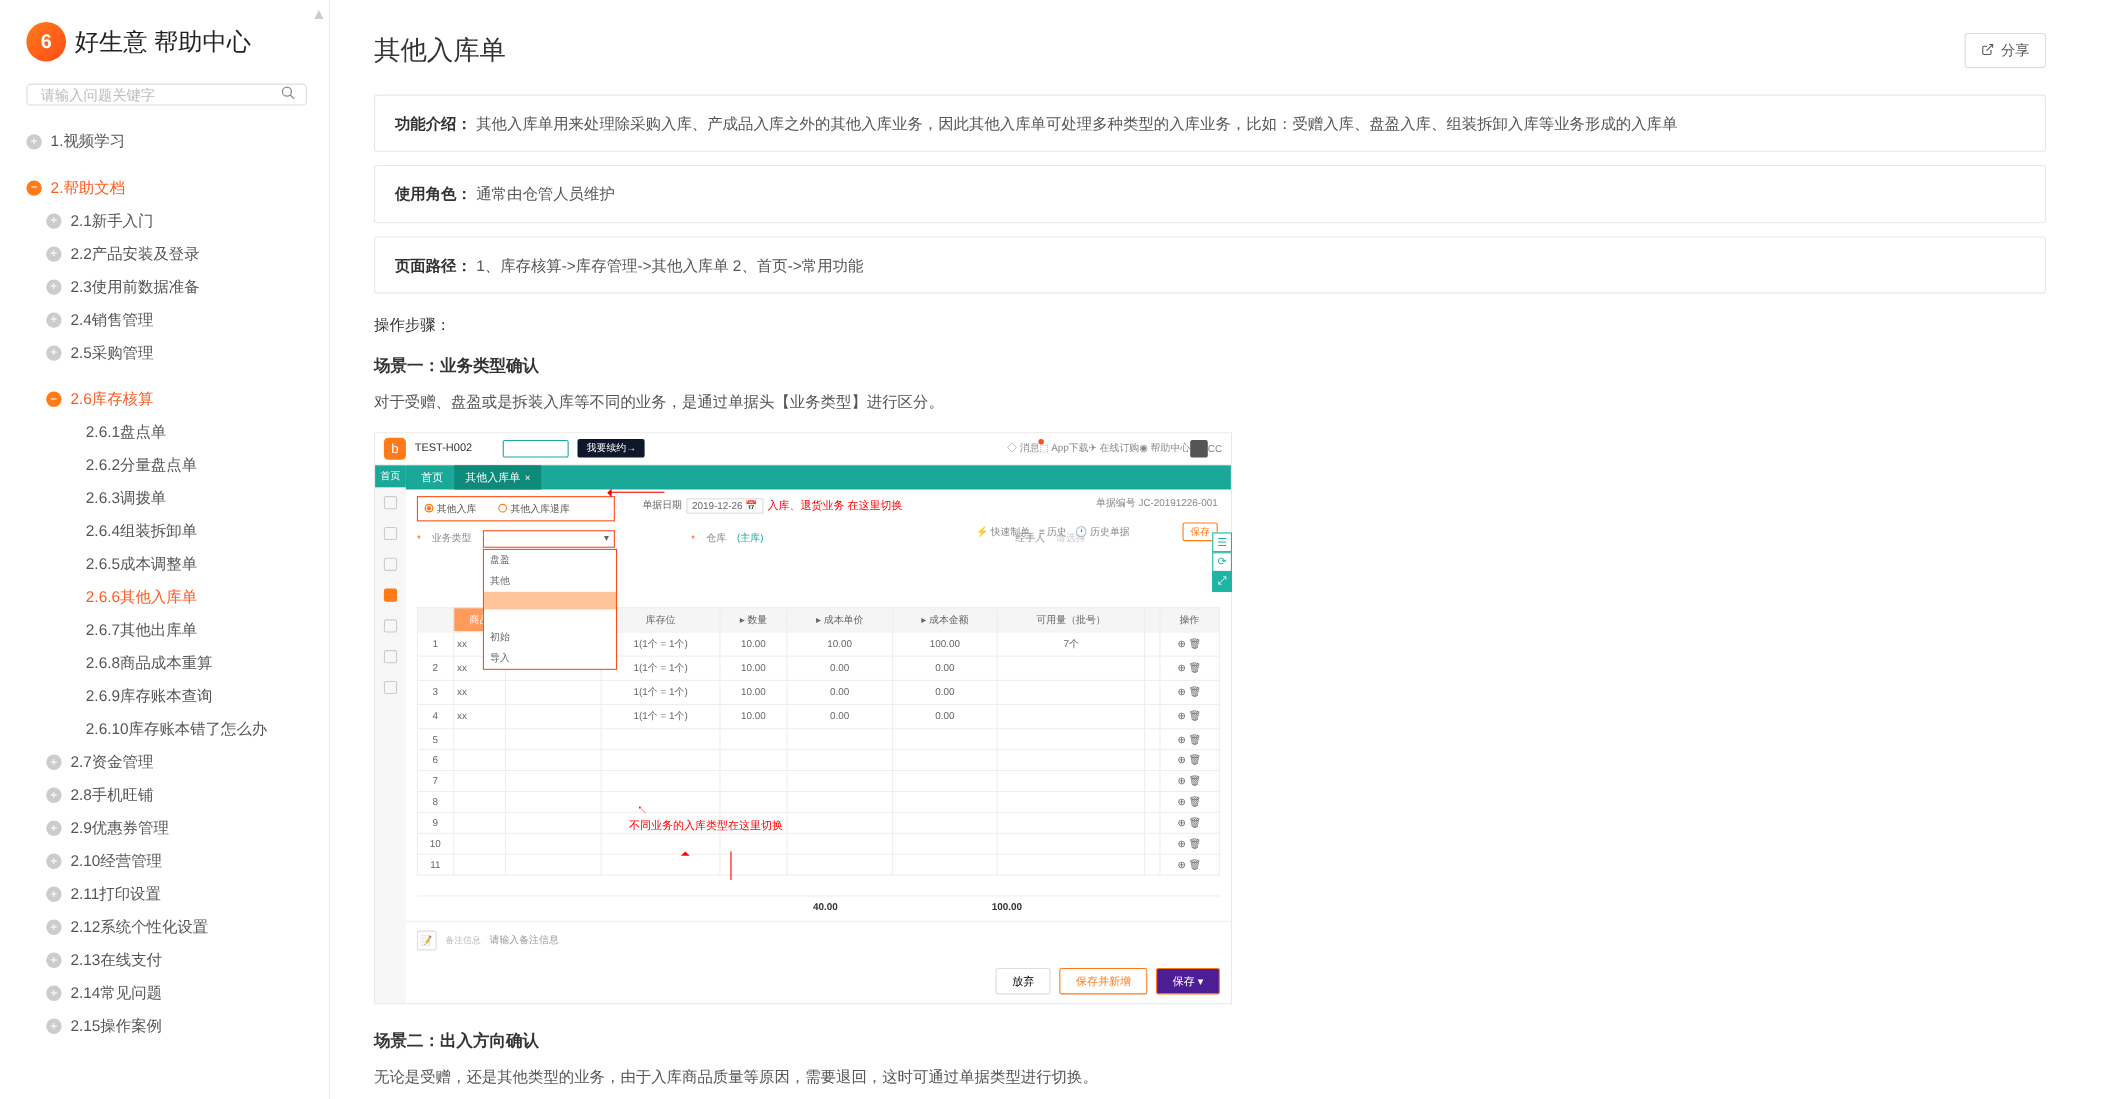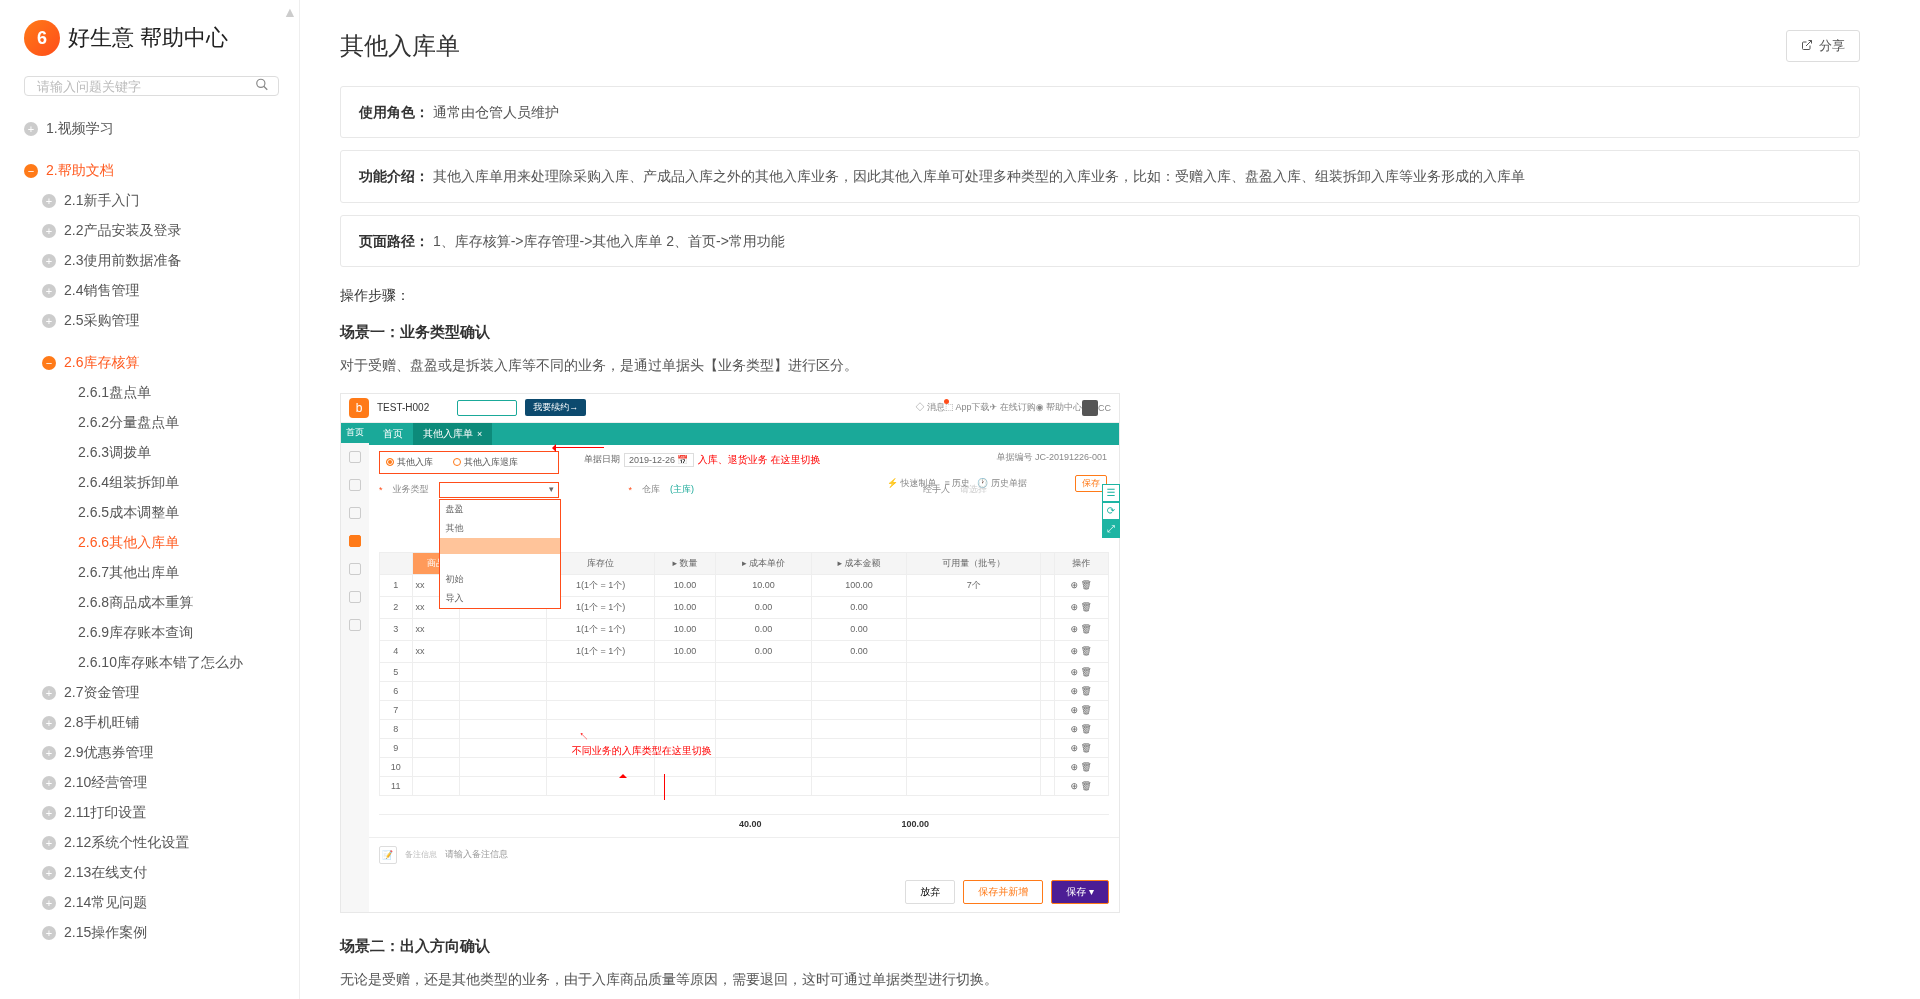--- a/index.html
+++ b/index.html
@@ -44,21 +44,21 @@
 .steps-label { margin-top: 20px; margin-bottom: 14px; font-size: 14px; color: #333; }
 .scenario-title { font-weight: 700; color: #333; margin: 18px 0 10px; font-size: 15px; }
 .para { font-size: 14px; color: #555; line-height: 1.9; margin-bottom: 8px; }
 
 
 .app-frame { border: 1px solid #e8e8e8; width: 100%; max-width: 780px; margin: 14px 0 24px; font-size: 10px; position: relative; }
 .app-topbar { background: #fff; display: flex; align-items: center; padding: 4px 8px; border-bottom: 1px solid #eee; gap: 8px; }
 .app-logo { width: 20px; height: 20px; border-radius: 4px; background: #ff7a18; display: flex; align-items: center; justify-content: center; color: #fff; font-size: 12px; }
 .app-top-name { font-size: 10px; color: #333; }
 .app-top-search { margin-left: 20px; width: 60px; height: 16px; border: 1px solid #1aa999; border-radius: 2px; }
-.app-top-btn { background: #0c4a6e; color: #fff; padding: 2px 8px; border-radius: 2px; font-size: 9px; }
+.app-top-btn { background: #0f172a; color: #fff; padding: 2px 8px; border-radius: 2px; font-size: 9px; }
 .app-top-right { margin-left: auto; display: flex; align-items: center; color: #888; font-size: 9px; }
 .app-top-right .dot { position: relative; }
 .app-top-right .dot::after { content: ""; position: absolute; top: -2px; right: -4px; width: 5px; height: 5px; background: #ff4d1a; border-radius: 50%; }
 .avatar-sq { width: 16px; height: 16px; background: #555; border-radius: 2px; }
 
 .app-body { display: flex; }
 .app-left-nav { width: 28px; background: #f7f7f7; display: flex; flex-direction: column; align-items: center; padding-top: 0; }
 .app-left-nav .tab-active { background: #1aa999; color: #fff; width: 100%; height: 20px; display: flex; align-items: center; justify-content: center; font-size: 9px; }
 .app-left-nav .nav-ic { width: 12px; height: 12px; border: 1px solid #ccc; border-radius: 2px; margin: 8px 0; }
 .app-left-nav .nav-ic.orange { background: #ff7a18; border-color: #ff7a18; }
@@ -250,26 +250,26 @@
               <path d="M15 3h6v6"></path>
               <path d="M10 14L21 3"></path>
               <path d="M18 13v6a2 2 0 01-2 2H5a2 2 0 01-2-2V8a2 2 0 012-2h6"></path>
             </svg>
         </span>
         <span>分享</span>
       </button>
     </div>
 
     <div class="info-box">
+      <span class="info-label">功能介绍：</span>
+      <span>其他入库单用来处理除采购入库、产成品入库之外的其他入库业务，因此其他入库单可处理多种类型的入库业务，比如：受赠入库、盘盈入库、组装拆卸入库等业务形成的入库单</span>
+    </div>
+    <div class="info-box">
       <span class="info-label">使用角色：</span>
       <span>通常由仓管人员维护</span>
-    </div>
-    <div class="info-box">
-      <span class="info-label">功能介绍：</span>
-      <span>其他入库单用来处理除采购入库、产成品入库之外的其他入库业务，因此其他入库单可处理多种类型的入库业务，比如：受赠入库、盘盈入库、组装拆卸入库等业务形成的入库单</span>
     </div>
     <div class="info-box">
       <span class="info-label">页面路径：</span>
       <span>1、库存核算-&gt;库存管理-&gt;其他入库单 2、首页-&gt;常用功能</span>
     </div>
 
     <div class="steps-label">操作步骤：</div>
     <div class="scenario-title">场景一：业务类型确认</div>
     <div class="para">对于受赠、盘盈或是拆装入库等不同的业务，是通过单据头【业务类型】进行区分。</div>
 

